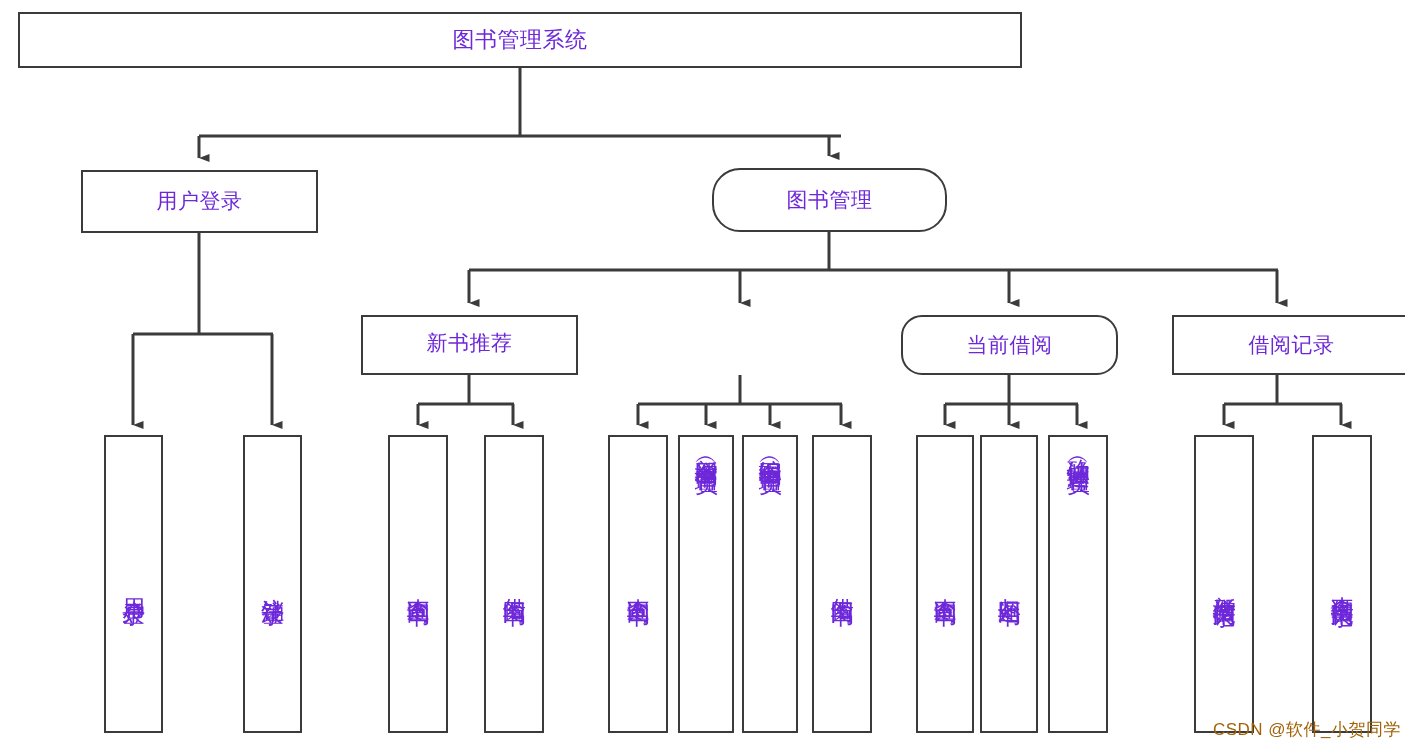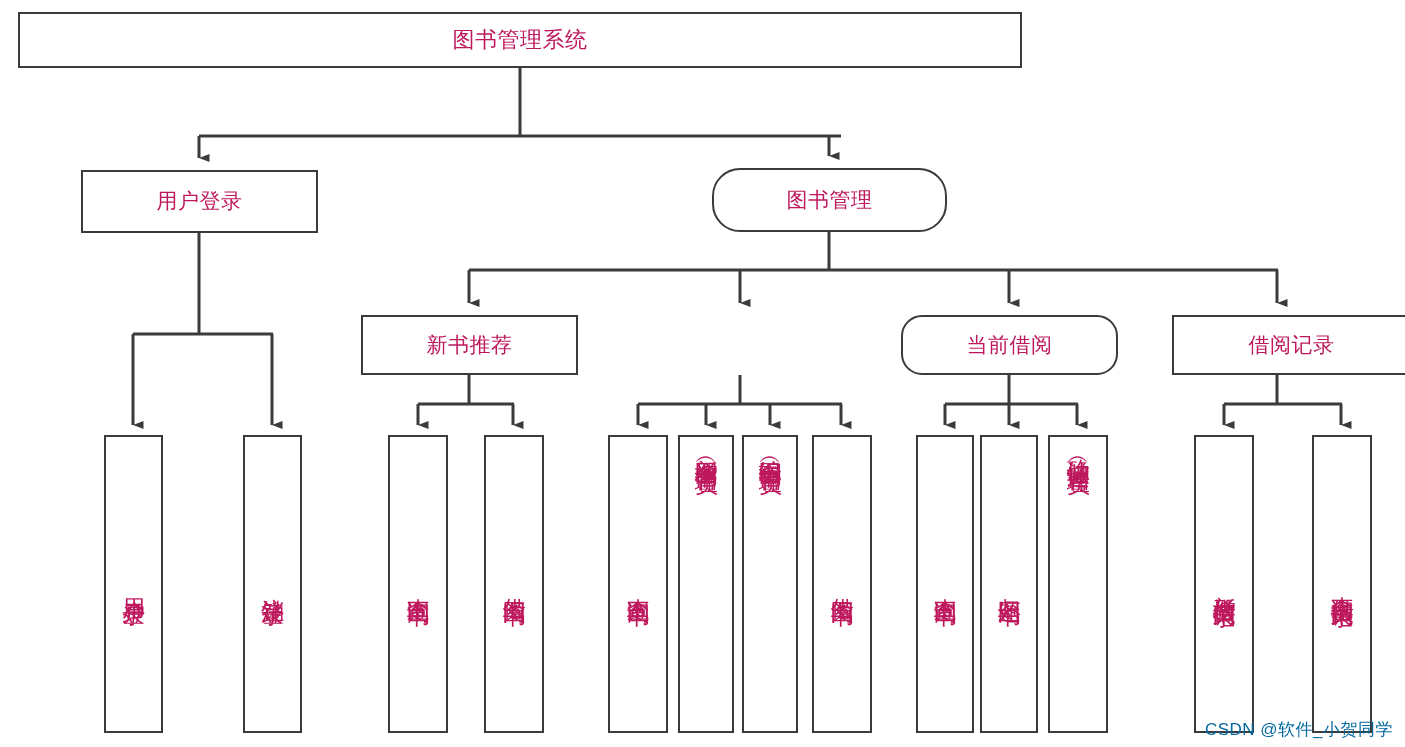--- a/index.html
+++ b/index.html
@@ -30,21 +30,21 @@
     position: absolute;
     box-sizing: border-box;
     border: 2px solid #3b3b3b;
     background: #ffffff;
     display: flex;
     align-items: center;
     justify-content: center;
     text-align: center;
   }
   .node .label {
-    color: #be185d;
+    color: #6d28d9;
     line-height: 1.18;
     white-space: pre;
   }
   
   .node.horiz .label {
     font-size: 21px;
     letter-spacing: 0.5px;
   }
   .node.root .label {
     font-size: 22px;
@@ -60,24 +60,24 @@
     font-size: 23px;
     letter-spacing: 2px;
     line-height: 1.1;
   }
   .node.vert.topalign {
     align-items: flex-start;
     padding-top: 4px;
   }
   .watermark {
     position: absolute;
-    right: 12px;
+    right: 4px;
     bottom: 6px;
     font-size: 17px;
-    color: #0369a1;
+    color: #a16207;
     letter-spacing: 0.5px;
     white-space: nowrap;
   }
 </style>
 </head>
 <body>
 
 <div id="canvas">
 
   <svg class="connectors" viewBox="0 0 1405 747" xmlns="http://www.w3.org/2000/svg">
@@ -134,21 +134,21 @@
     <span class="label">图书管理系统</span>
   </div>
 
   <div class="node horiz" style="left:81px; top:170px; width:237px; height:63px;">
     <span class="label">用户登录</span>
   </div>
   <div class="node horiz" style="left:712px; top:168px; width:235px; height:64px;border-radius:28px;">
     <span class="label">图书管理</span>
   </div>
 
-  <div class="node horiz" style="left:361px; top:315px; width:217px; height:60px;">
+  <div class="node horiz" style="left:361px; top:315px; width:217px; height:60px;font-family:Liberation Mono, monospace;">
     <span class="label">新书推荐</span>
   </div>
   <div class="node horiz" style="left:901px; top:315px; width:217px; height:60px;border-radius:21px;">
     <span class="label">当前借阅</span>
   </div>
   <div class="node horiz" style="left:1172px; top:315px; width:239px; height:60px;">
     <span class="label">借阅记录</span>
   </div>
 
   <div class="node vert" style="left:104px; top:435px; width:59px; height:298px;">

